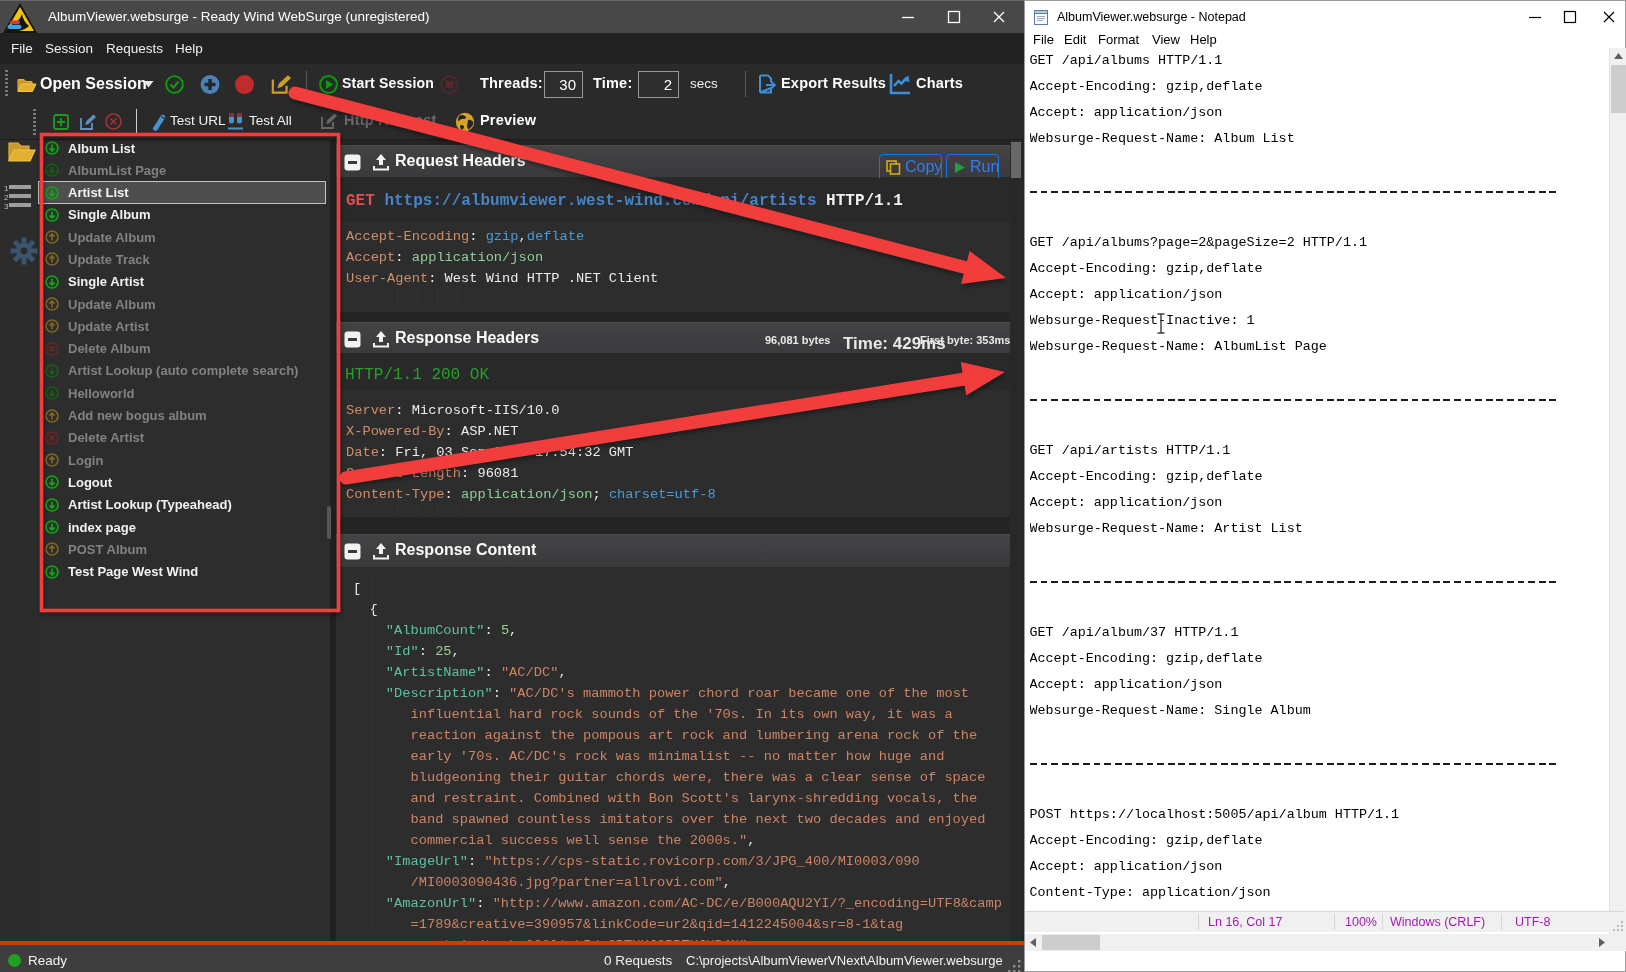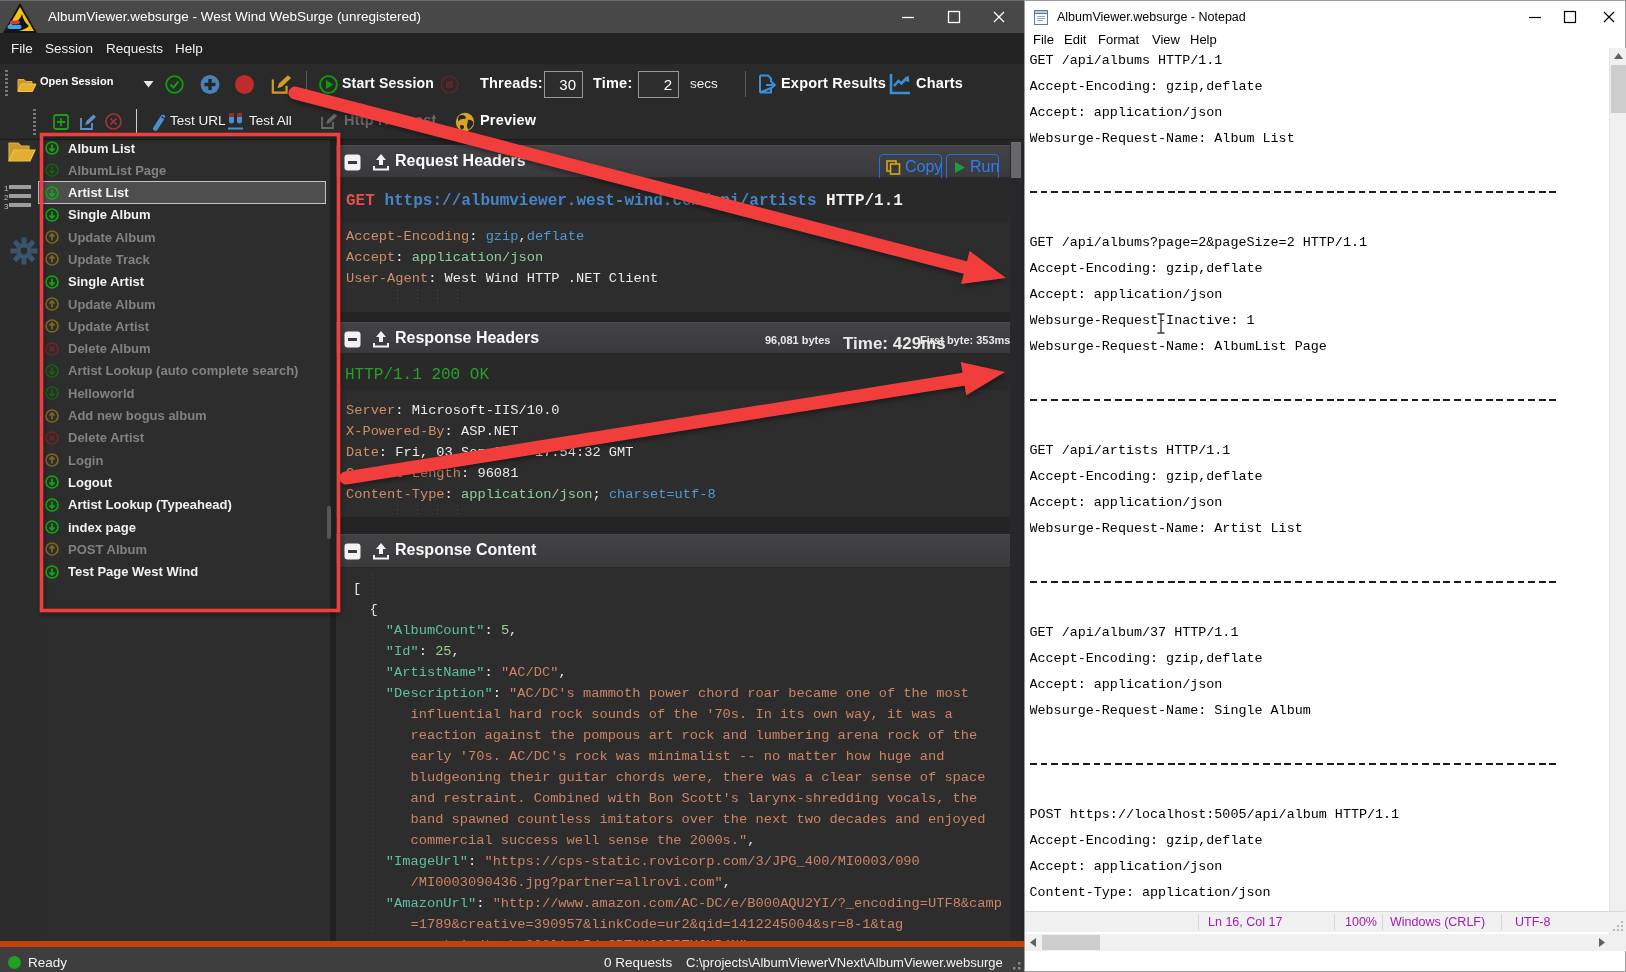--- a/index.html
+++ b/index.html
@@ -32,21 +32,21 @@
   .rowsel { position:absolute; left:-4px; top:-1px; width:288px; height:23px; background:#4e4e4f; border:1.3px solid #c3c3c3; }
   
   .main { position:absolute; left:336px; top:140px; width:674px; height:801px; background:#242425; overflow:hidden; }
   .pbar { position:absolute; left:0; width:674px; height:33px; background:linear-gradient(#434346,#3a3a3d); border-top:1px solid #4c4c4e; border-bottom:1px solid #2a2a2b; }
   .pbar .pt { position:absolute; left:59px; top:6px; font-size:16px; font-weight:bold; color:#fafafa; }
   .strip { position:absolute; left:0; width:674px; background:#29292a; font-family:"Liberation Mono", monospace; white-space:pre; }
   .blk  { position:absolute; left:0; width:674px; background:#2d2d2e; font-family:"Liberation Mono", monospace; font-size:13.7px; line-height:21px; white-space:pre; color:#e8e8e8; }
   .k { color:#cf8e6a; } .vb { color:#4f9ad2; } .vg { color:#8fcf9a; } .vw { color:#ececec; }
   .jk { color:#5ec0a5; } .js { color:#cd8464; } .jn { color:#9ad18f; }
   .scroll { position:absolute; left:674px; top:0px; width:12px; height:801px; background:#28282a; }
-  .ws-status { position:absolute; left:0; top:941px; width:1024px; height:31px; background:#3e3e3e; border-top:6px solid #c2410c; color:#f2f2f2; font-size:13.5px; }
+  .ws-status { position:absolute; left:0; top:941px; width:1024px; height:31px; background:#3e3e3e; border-top:4px solid #c2410c; color:#f2f2f2; font-size:13.5px; }
   
   .np { position:absolute; left:1024px; top:0; width:602px; height:972px; background:#fff; border:1px solid #9b9b9b; color:#000; }
   .np-menu { position:absolute; left:0; top:31px; width:600px; height:16px; font-size:13px; }
   .np-menu span { position:absolute; top:0px; }
   .dl { display:inline-block; width:528px; height:2px; background:repeating-linear-gradient(to right,#1c1c1c 0 6.8px,transparent 6.8px 10.6px); vertical-align:1px; }
   .np-text { position:absolute; left:4.5px; top:47px; width:580px; height:886px; overflow:hidden;
              font-family:"Liberation Mono", monospace; font-size:13.4px; line-height:26px; white-space:pre; }
   .np-vs { position:absolute; left:584px; top:47px; width:17px; height:886px; background:#f0f0f0; border-left:1px solid #e2e2e2; }
   .np-hs { position:absolute; left:0px; top:933px; width:585px; height:17px; background:#f0f0f0; }
   .np-status { position:absolute; left:0; top:910px; width:600px; height:21px; background:#f0f0f0; border-top:1px solid #d7d7d7; font-size:12.5px; color:#a21caf; }
@@ -60,41 +60,41 @@
   <div class="ws">
     <div class="ws-title">
       <svg class="abs" style="left:3px;top:2px" width="34" height="30" viewBox="0 0 34 30">
         <polygon points="17,0 34,30 0,30" fill="#131313"></polygon>
         <polygon points="17,4 31,28 3,28" fill="#f2c40e"></polygon>
         <path d="M3,28 C8,18 15,22 19,11 C20,16 22,20 26,23 C23,26 19,27 16,28 Z" fill="#131313"></path>
         <path d="M16,28 C20,27.5 24,25 26,23 L31,28 Z" fill="#f2c40e" opacity="0.25"></path>
         <rect x="7" y="17.5" width="10" height="3.6" rx="1.8" fill="#d9344a"></rect>
         <rect x="4.5" y="21.8" width="14" height="4.2" rx="2.1" fill="#38a5e8"></rect>
       </svg>
-      <div class="t">AlbumViewer.websurge - West Wind WebSurge (unregistered)</div>
+      <div class="t">AlbumViewer.websurge - Ready Wind WebSurge (unregistered)</div>
       <svg class="abs" style="left:897px;top:5px" width="110" height="22" viewBox="0 0 110 22">
         <line x1="5" y1="11.5" x2="17" y2="11.5" stroke="#fff" stroke-width="1.3"></line>
         <rect x="51.5" y="5.5" width="11" height="11" fill="none" stroke="#fff" stroke-width="1.3"></rect>
         <path d="M97,6 L107,16 M107,6 L97,16" stroke="#fff" stroke-width="1.3"></path>
       </svg>
     </div>
     <div class="ws-menu">
       <span style="left:11px">File</span>
       <span style="left:45px">Session</span>
       <span style="left:106px">Requests</span>
       <span style="left:175px">Help</span>
     </div>
 
     <div class="tb1">
       <div class="grip" style="left:5px;top:6px;height:28px"></div>
       <svg class="abs" style="left:17px;top:13px" width="20" height="16" viewBox="0 0 20 16">
         <path d="M1,14.5 L1,2.5 L7,2.5 L9,4.5 L15,4.5 L15,7" fill="#c9992a" stroke="#e0b23a" stroke-width="1"></path>
         <path d="M1,14.5 L4.5,7 L19,7 L15.5,14.5 Z" fill="#e3af2e" stroke="#f0c54d" stroke-width="1"></path>
       </svg>
-      <span class="lbl" style="left:40px;top:11px;font-size:11px;letter-spacing:0px">Open Session</span>
+      <span class="lbl" style="left:40px;top:11px;font-size:16px;letter-spacing:0px">Open Session</span>
       <svg class="abs" style="left:143px;top:16px" width="11" height="8">
           <polygon points="0.5,1 10.5,1 5.5,7.5" fill="#e8e8e8"></polygon>
         </svg>
       <svg class="abs" style="left:165px;top:11px" width="19" height="19" viewBox="0 0 19 19">
         <circle cx="9.5" cy="9.5" r="8.3" fill="none" stroke="#0da10d" stroke-width="1.8"></circle>
         <path d="M5.5,9.5 L8.4,12.6 L13.5,6.5" fill="none" stroke="#0da10d" stroke-width="2"></path>
       </svg>
       <svg class="abs" style="left:200px;top:11px" width="20" height="19" viewBox="0 0 20 19">
         <circle cx="10" cy="9.5" r="9.4" fill="#4d80b4"></circle>
         <path d="M10,4 L10,15 M4.5,9.5 L15.5,9.5" stroke="#20262c" stroke-width="3.4"></path>

